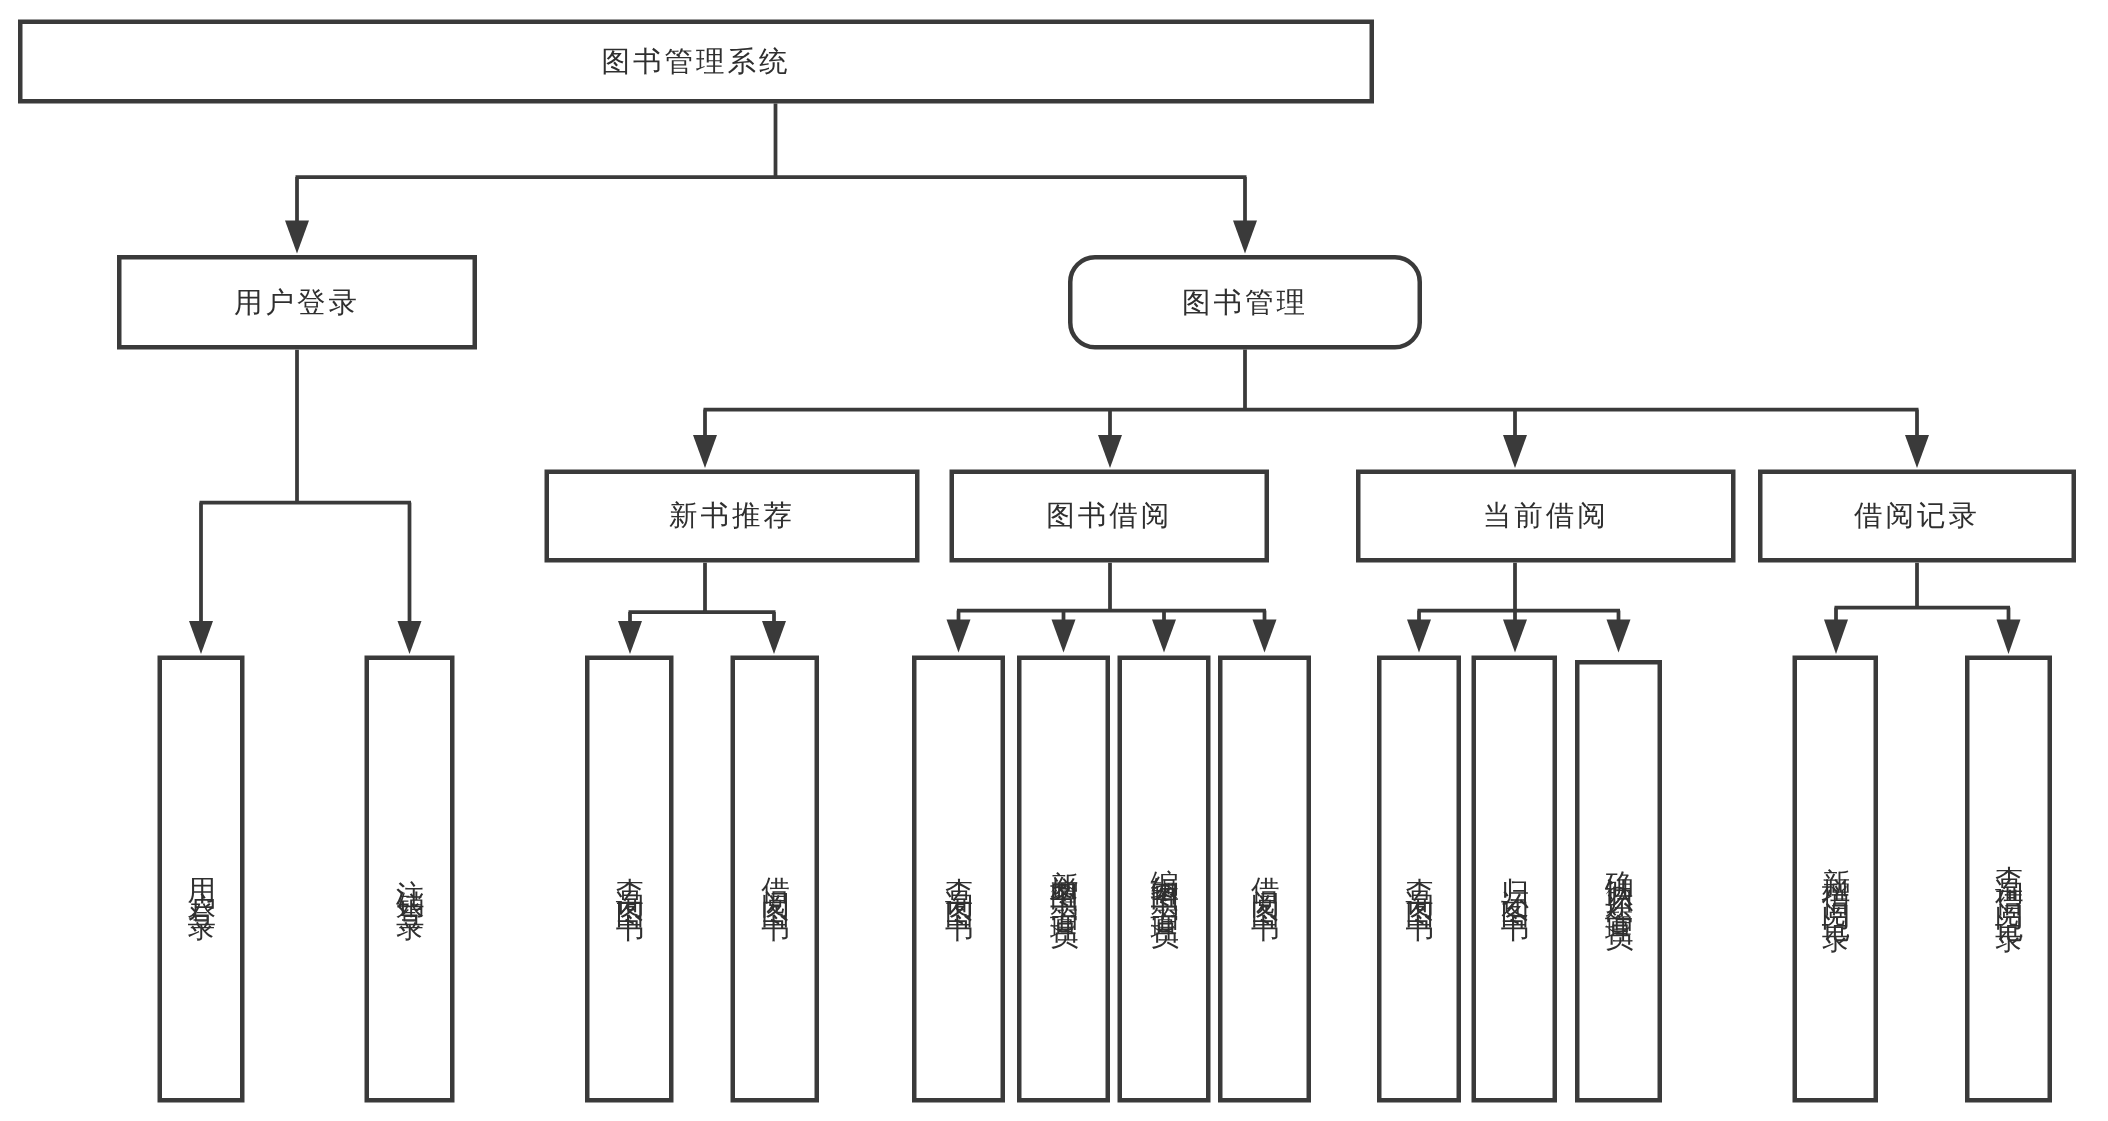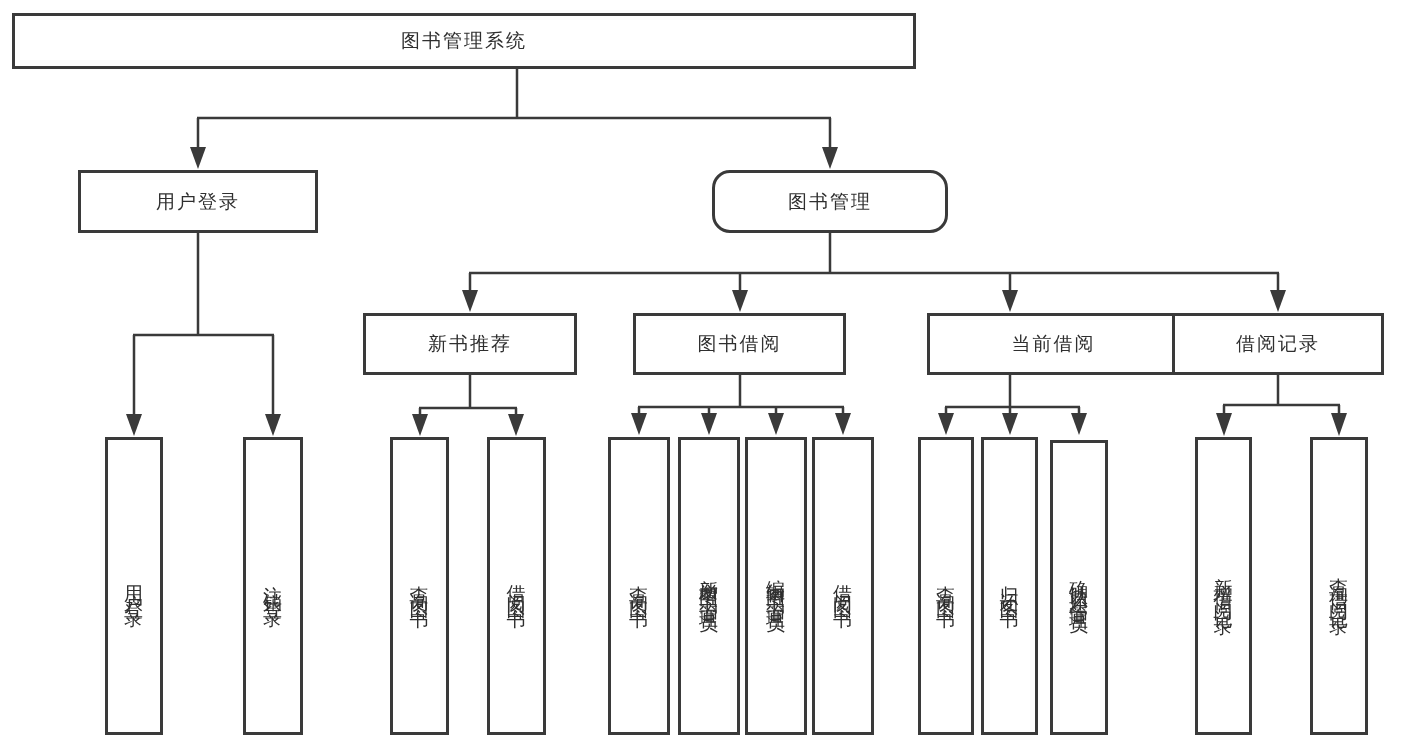--- a/index.html
+++ b/index.html
@@ -111,27 +111,27 @@
     <span class="hlabel">图书管理系统</span>
   </div>
 
   <div class="node" style="left:78px; top:170px; width:240px; height:63px;">
     <span class="hlabel">用户登录</span>
   </div>
   <div class="node" style="left:712px; top:170px; width:236px; height:63px;border-radius:18px;">
     <span class="hlabel">图书管理</span>
   </div>
 
-  <div class="node" style="left:363px; top:313px; width:214px; height:62px;">
+  <div class="node" style="left:363px; top:313px; width:250px; height:62px;">
     <span class="hlabel">新书推荐</span>
   </div>
   <div class="node" style="left:633px; top:313px; width:213px; height:62px;">
     <span class="hlabel">图书借阅</span>
   </div>
-  <div class="node" style="left:904px; top:313px; width:253px; height:62px;margin-left:23px;">
+  <div class="node" style="left:904px; top:313px; width:253px; height:62px;">
     <span class="hlabel">当前借阅</span>
   </div>
   <div class="node" style="left:1172px; top:313px; width:212px; height:62px;">
     <span class="hlabel">借阅记录</span>
   </div>
 
   <div class="node vbox" style="left:105px; top:437px; width:58px; height:298px;">
     <span class="vlabel">用户登录</span>
   </div>
   <div class="node vbox" style="left:243px; top:437px; width:60px; height:298px;">

